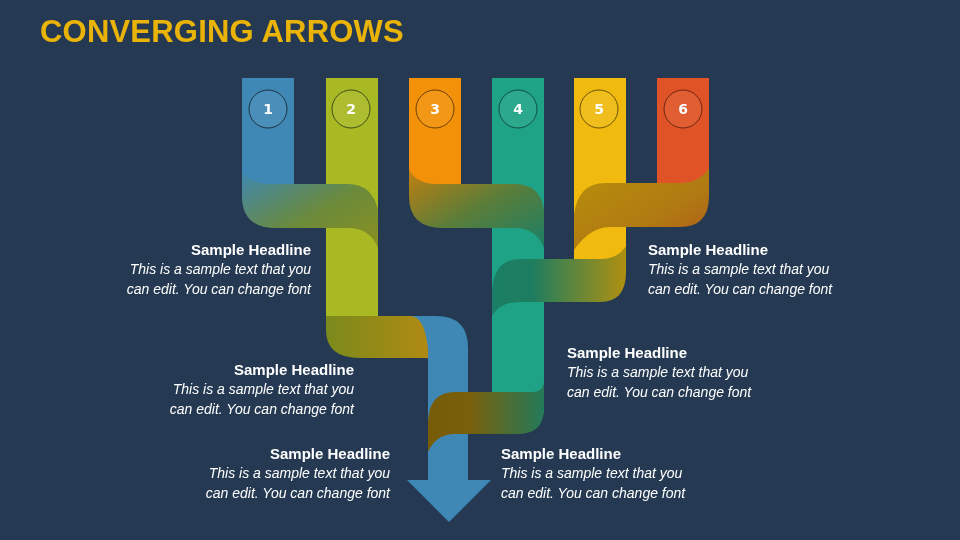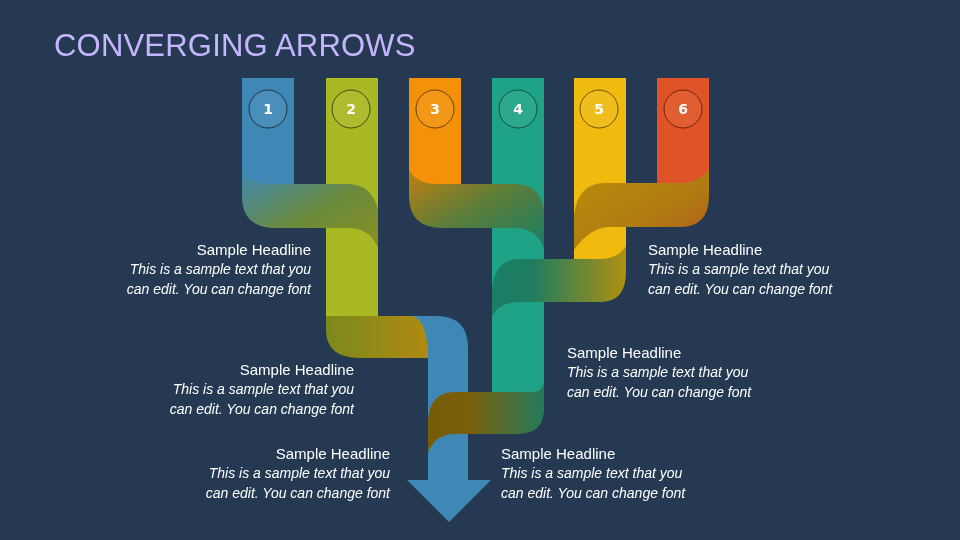--- a/index.html
+++ b/index.html
@@ -4,30 +4,30 @@
 <style>
   html, body { margin: 0; padding: 0; }
   body {
     width: 960px; height: 540px; overflow: hidden;
     background: #253a52;
     font-family: "Liberation Sans", "DejaVu Sans", sans-serif;
     position: relative;
   }
   .title {
     position: absolute; left: 40px; top: 14px;
-    color: #c4b5fd; font-weight: normal; font-size: 31px; letter-spacing: 0.2px;
-    margin: 14px;
+    color: #eab308; font-weight: bold; font-size: 31px; letter-spacing: 0.2px;
+    margin: 0;
   }
   svg.diagram { position: absolute; left: 0; top: 0; }
   .num {
     font-family: "DejaVu Sans", sans-serif; font-weight: bold; font-size: 14px; fill: #ffffff;
   }
   .callout { position: absolute; color: #ffffff; width: 240px; }
   .callout.right-align { text-align: right; }
-  .callout .hl { font-weight: normal; font-size: 15px; line-height: 20px; }
+  .callout .hl { font-weight: bold; font-size: 15px; line-height: 20px; }
   .callout .body { font-size: 14px; line-height: 19.5px; font-style: italic; }
 </style>
 </head>
 <body>
 
 <h1 class="title">CONVERGING ARROWS</h1>
 
 <svg class="diagram" width="960" height="540" viewBox="0 0 960 540">
   <defs>
     <linearGradient id="g12" x1="0" y1="0" x2="1" y2="1">

